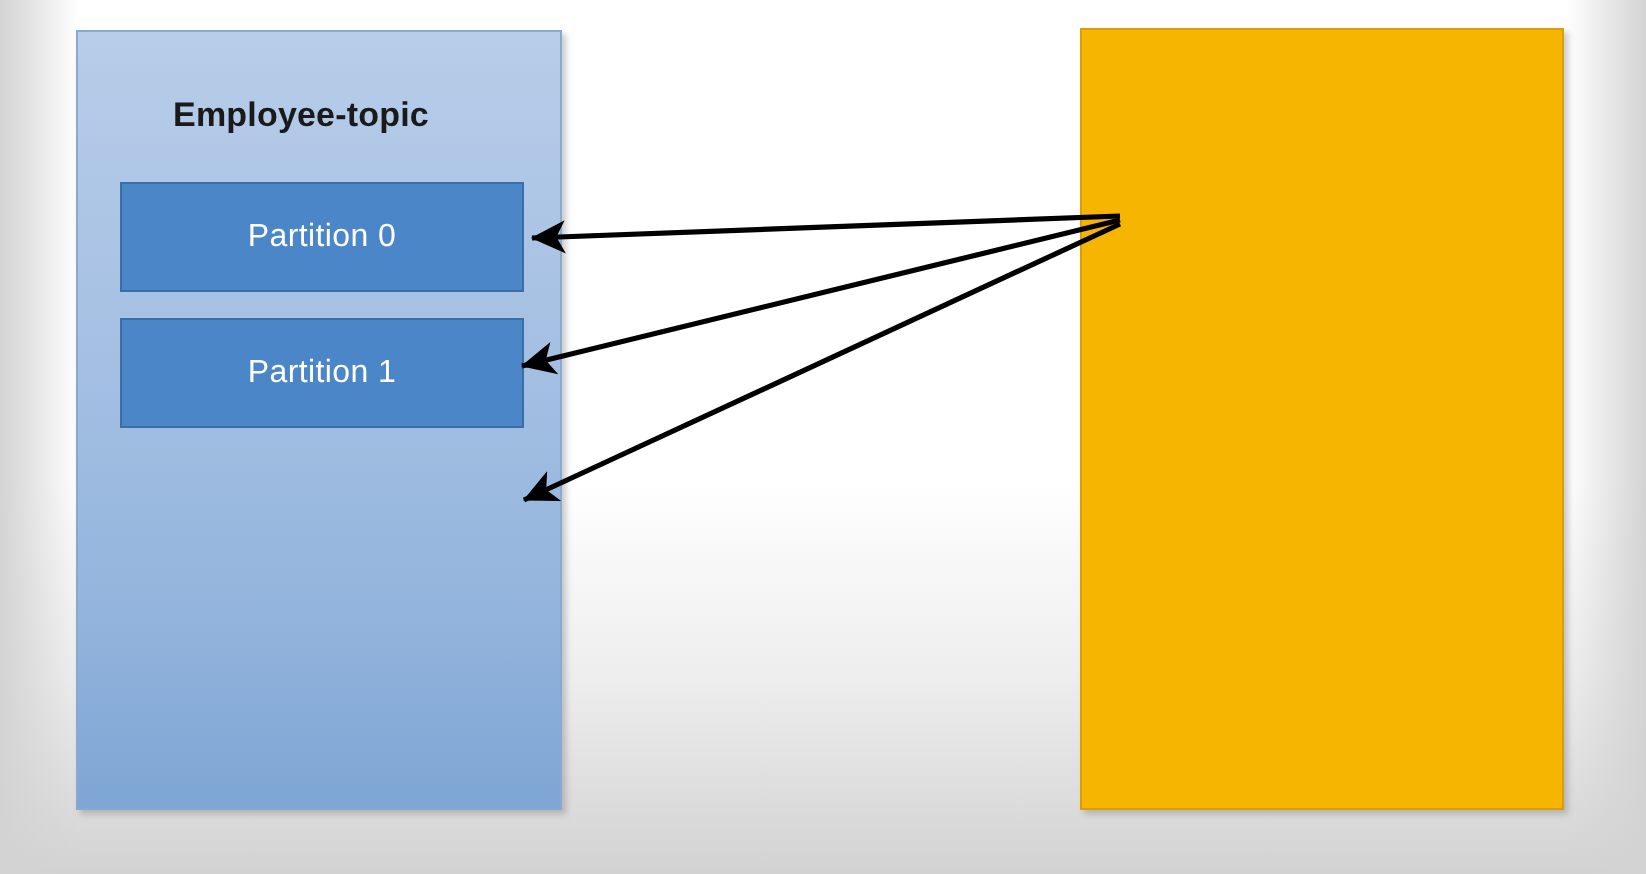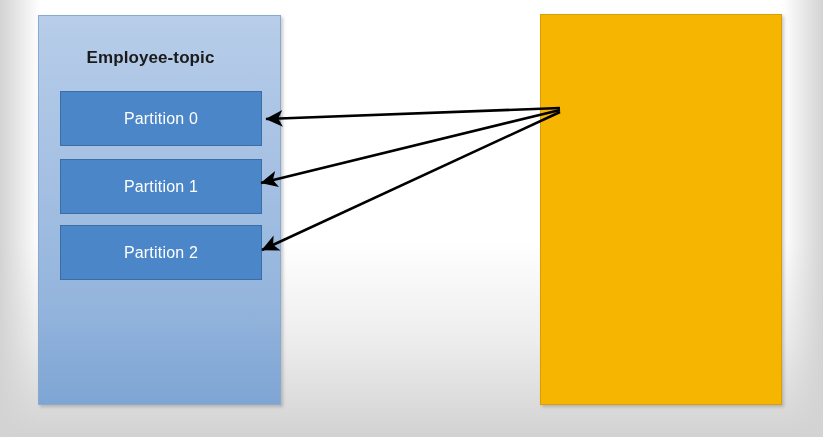--- a/index.html
+++ b/index.html
@@ -125,23 +125,20 @@
     <div class="panel-title" id="topic-title">Employee-topic</div>
 
     <div class="partition" style="top:75px;">
       <span>Partition 0</span>
     </div>
 
     <div class="partition" style="top:143px;">
       <span>Partition 1</span>
     </div>
 
-    <div class="partition" style="top:209px;">
-      <span>Partition 2</span>
-    </div>
   </div>
 
   <div class="panel" id="group-panel">
 
   </div>
 
   <svg id="arrows" viewBox="0 0 823 437">
     <defs>
       <marker id="arrowhead" markerWidth="7" markerHeight="7" refX="6.4" refY="3.5" orient="auto" markerUnits="strokeWidth">
         <path d="M 6.6 3.5 L 0 0.3 L 1.7 3.5 L 0 6.7 Z" fill="#000000"></path>

